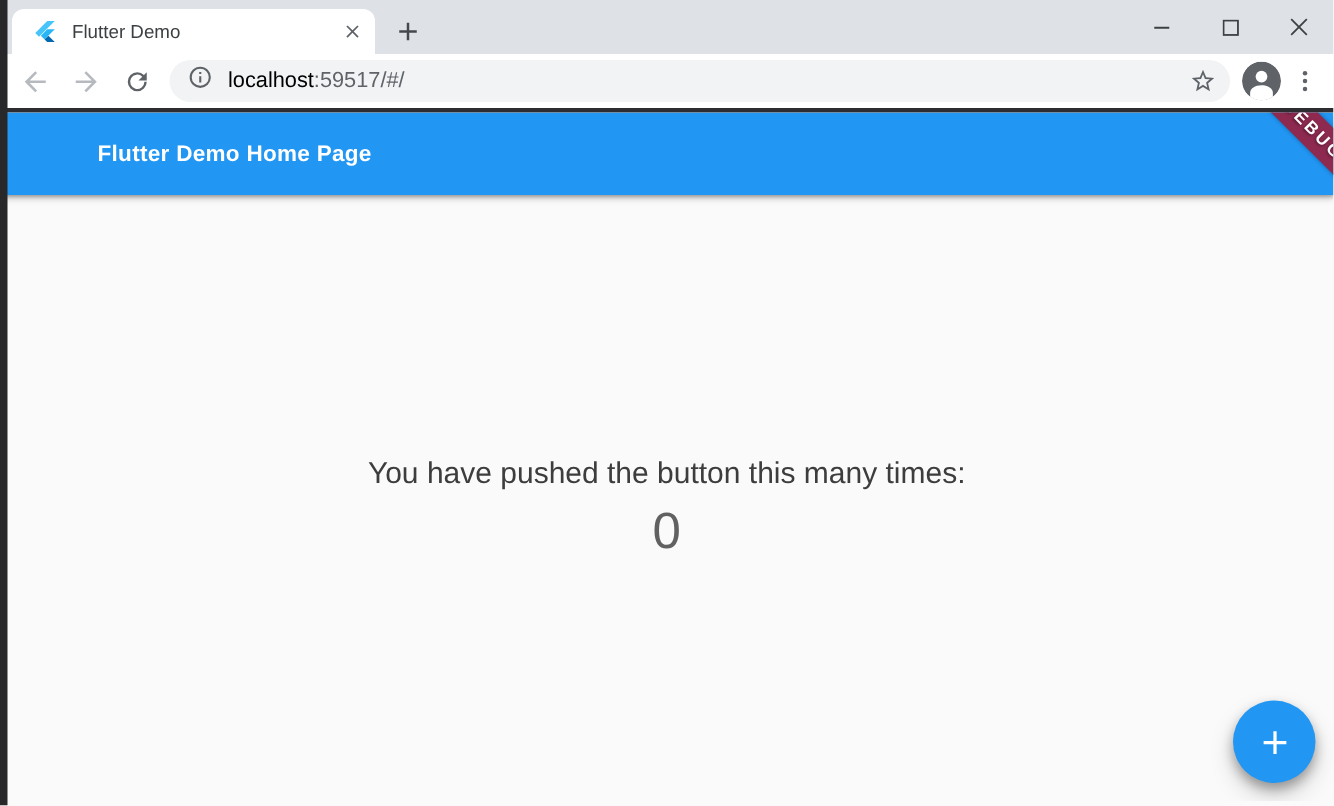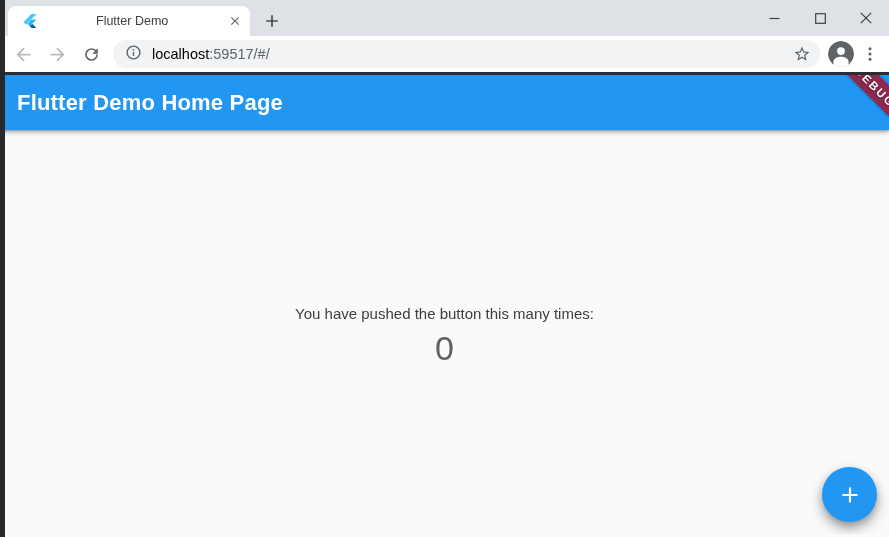--- a/index.html
+++ b/index.html
@@ -17,21 +17,21 @@
     background: #28282b; z-index: 60;
   }
 
   
   #titlebar {
     height: 36px; background: #dee1e6; position: relative;
   }
   #tab {
     position: absolute; left: 8px; top: 6px; width: 242px; height: 30px;
     background: #ffffff; border-radius: 8px 8px 0 0;
-    display: flex; align-items: center; padding: 0 6px 0 14px; gap: 48px;
+    display: flex; align-items: center; padding: 0 6px 0 14px;
   }
   #tab .favicon { width: 16px; height: 16px; margin-right: 10px; flex: 0 0 auto; }
   #tab .tab-title {
     flex: 1; font-size: 12.5px; color: #3c4043; white-space: nowrap;
     overflow: hidden; text-overflow: ellipsis;
   }
   .tab-close-btn {
     width: 18px; height: 18px; border-radius: 50%;
     display: flex; align-items: center; justify-content: center; cursor: pointer;
   }
@@ -85,36 +85,36 @@
     position: relative; height: 462px; background: #fafafa;
     border-top: 3px solid #2c2c31; overflow: hidden;
   }
   #appbar {
     height: 55px; background: #2196F3;
     display: flex; align-items: center; padding-left: 17px;
     box-shadow: 0 2px 5px rgba(0,0,0,0.30), 0 1px 2px rgba(0,0,0,0.18);
     position: relative; z-index: 2;
   }
   #appbar .appbar-title {
-    color: #ffffff; font-size: 22px; font-weight: 700; letter-spacing: 0.2px;
+    color: #ffffff; font-size: 15px; font-weight: 700; letter-spacing: 0.2px; margin-left: 48px;
   }
   #debug-banner {
     position: absolute; left: 790px; top: 1px; width: 170px; height: 22px;
     transform: rotate(45deg); background: #8E2A50; z-index: 3;
     display: flex; align-items: center; justify-content: center;
     box-shadow: 0 0 3px rgba(0,0,0,0.35);
   }
   #debug-banner .banner-label {
     color: #ffffff; font-size: 11.5px; font-weight: 700; letter-spacing: 2px;
     text-shadow: 0 1px 2px rgba(0,0,0,0.45);
   }
   #body-column {
     position: absolute; left: 0; right: 0; top: 230px; text-align: center; z-index: 1;
   }
-  #body-column .counter-message { font-size: 15px; color: #3d3d3d; }
+  #body-column .counter-message { font-size: 20px; color: #3d3d3d; }
   #body-column .counter-value {
     font-size: 34px; color: #616161; margin-top: 9px; line-height: 1;
   }
   #fab {
     position: absolute; right: 12px; bottom: 12px; width: 55px; height: 55px;
     border-radius: 50%; background: #2196F3; z-index: 5; cursor: pointer;
     display: flex; align-items: center; justify-content: center;
     box-shadow: 0 4px 8px rgba(0,0,0,0.30), 0 8px 16px rgba(0,0,0,0.18);
     border: none;
   }

